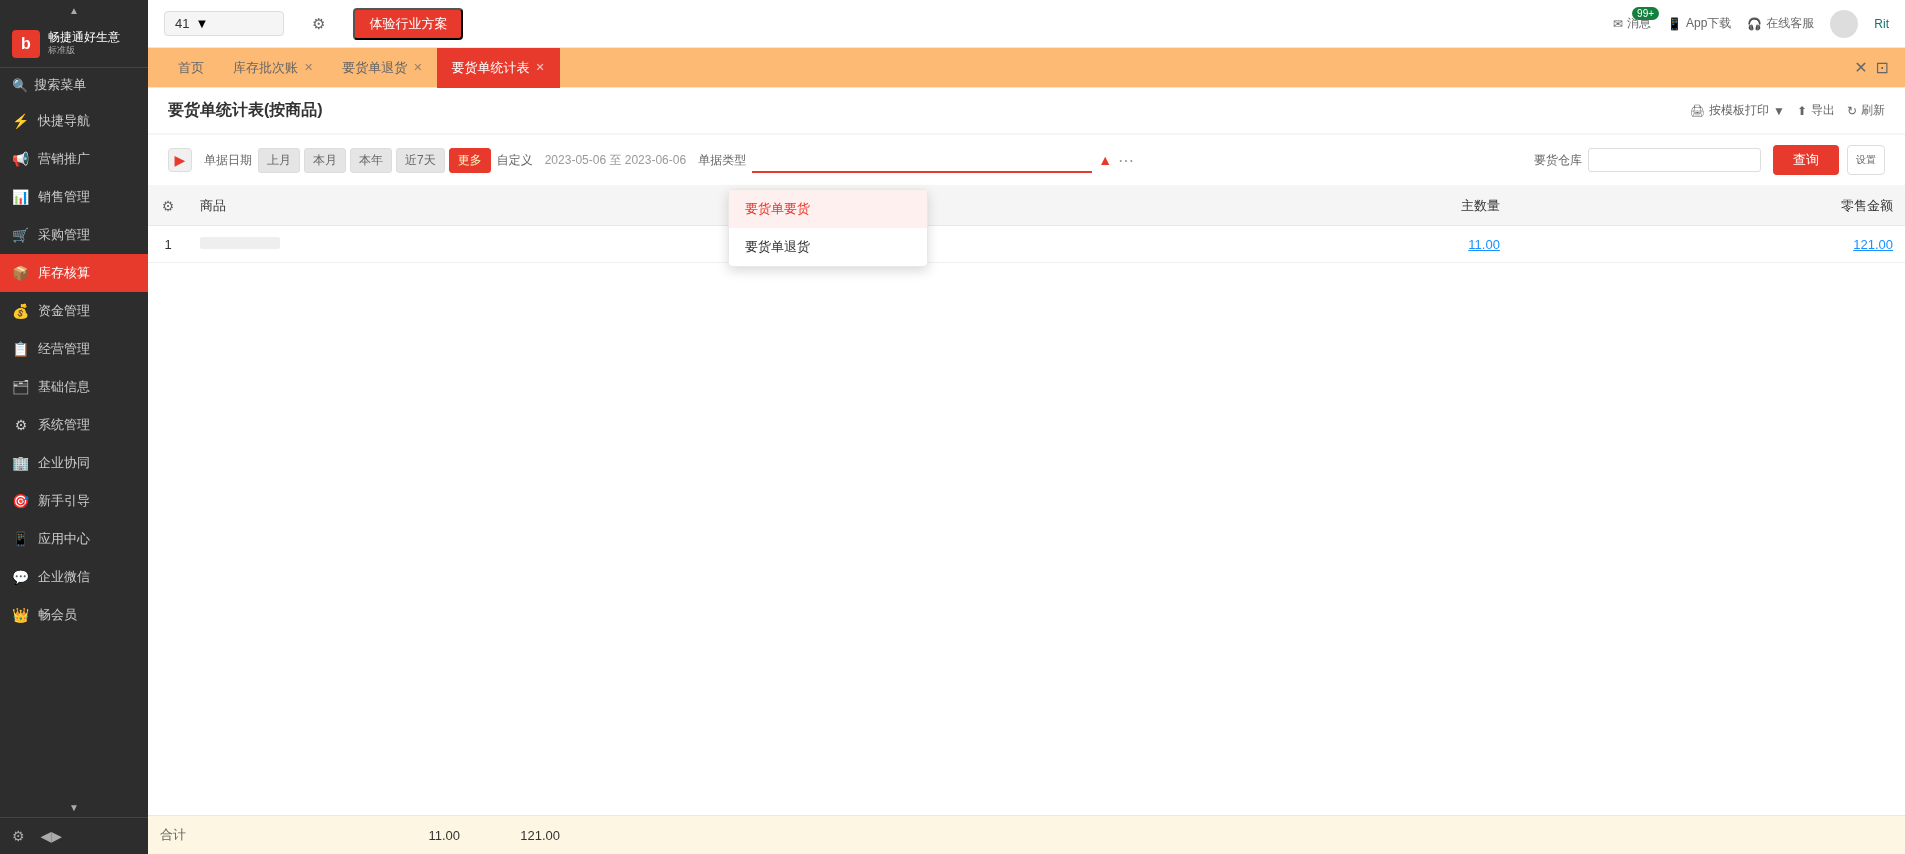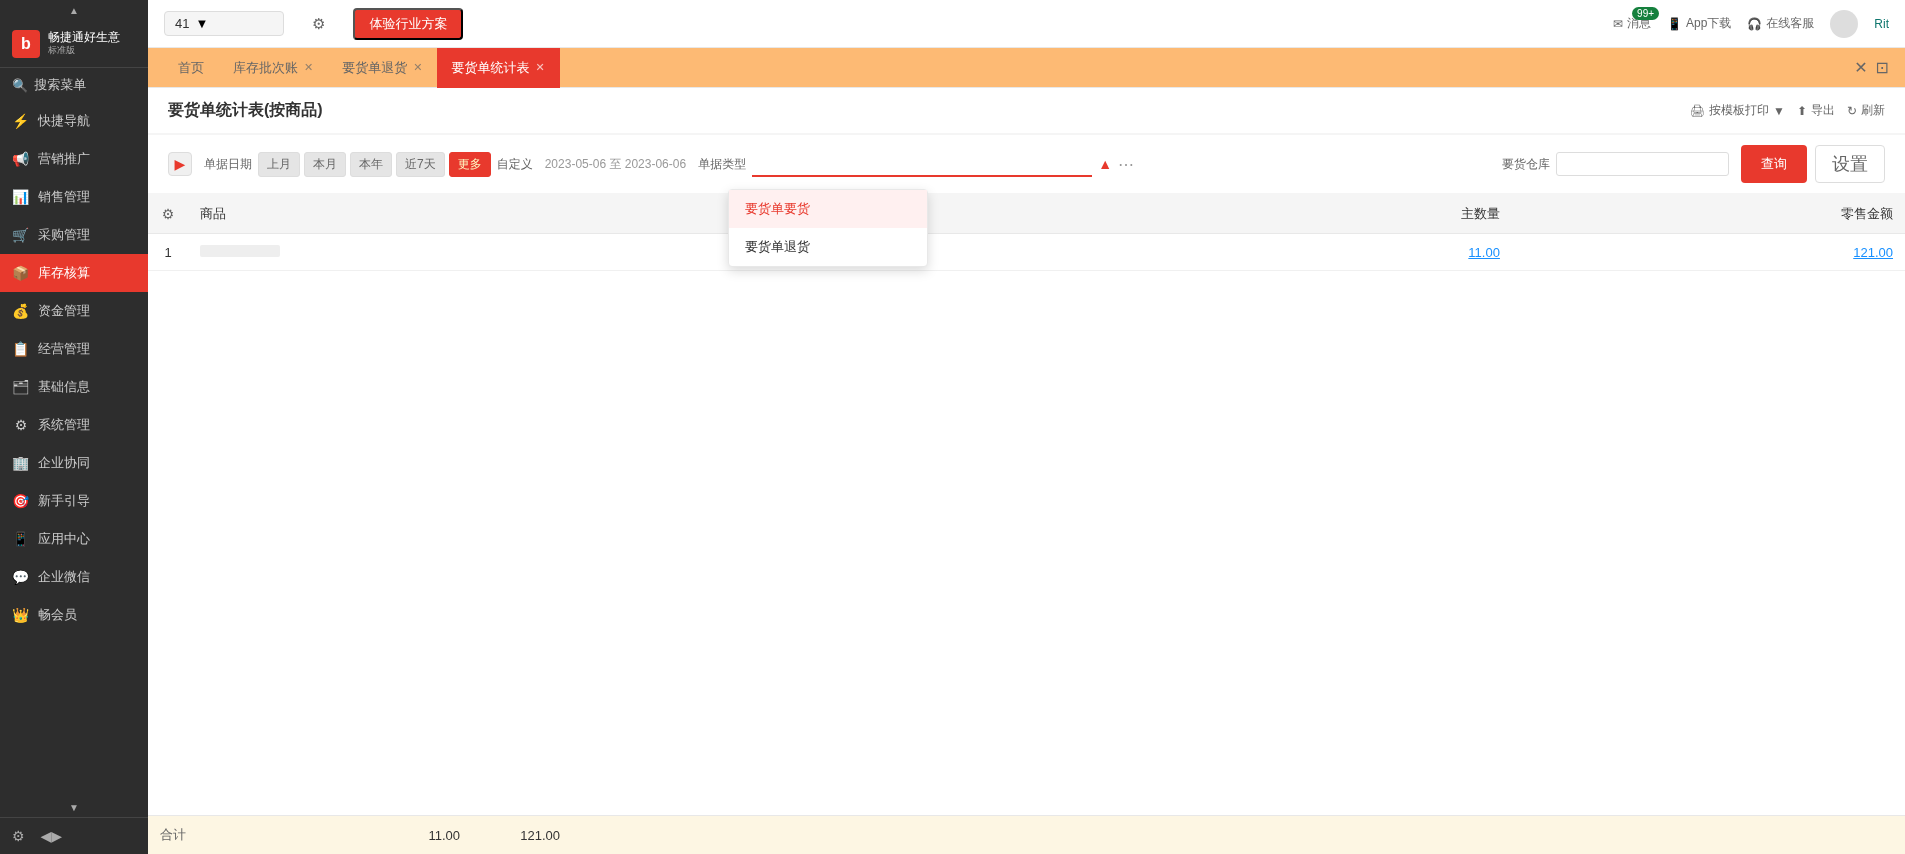--- a/index.html
+++ b/index.html
@@ -270,22 +270,22 @@
       border-radius: 4px;
       padding: 6px 20px;
       font-size: 13px;
       cursor: pointer;
     }
     .btn-set {
       background: white;
       color: #666;
       border: 1px solid #ddd;
       border-radius: 4px;
-      padding: 6px 16px;
-      font-size: 18px;
+      padding: 6px 8px;
+      font-size: 10px;
       cursor: pointer;
     }
 
     
     .dropdown-overlay {
       position: absolute;
       top: 54px;
       left: 580px;
       background: white;
       border: 1px solid #e8e8e8;

